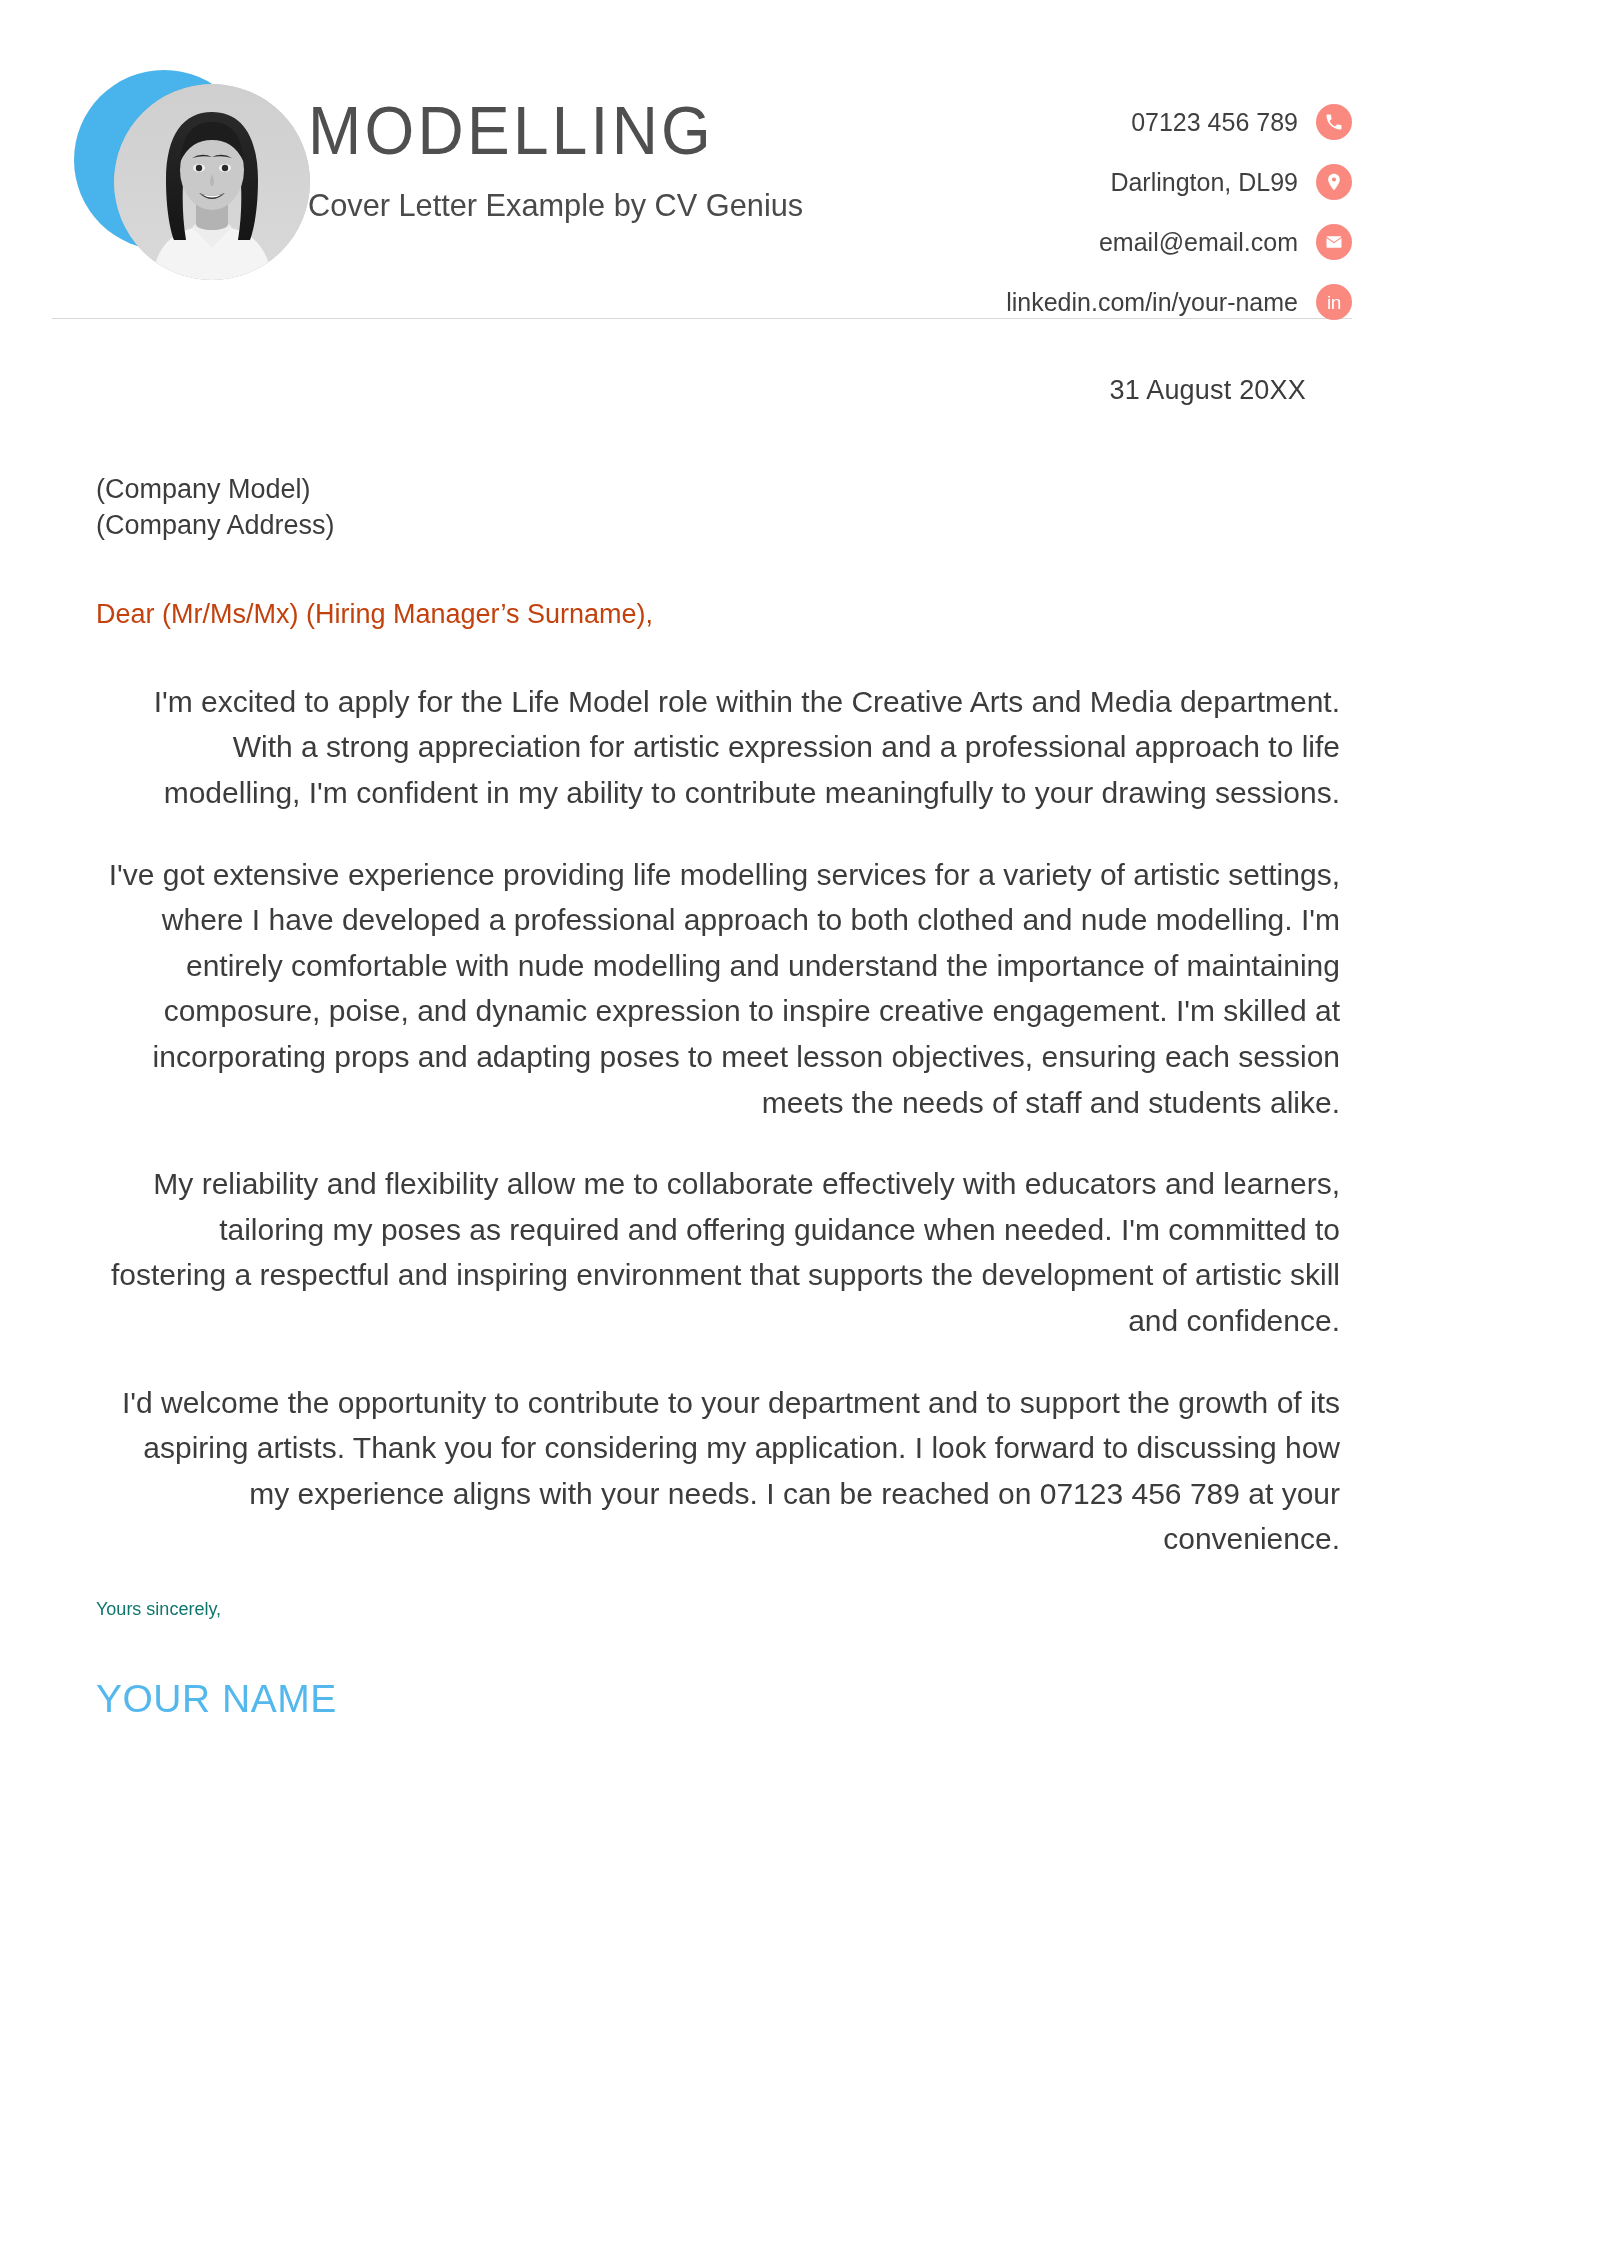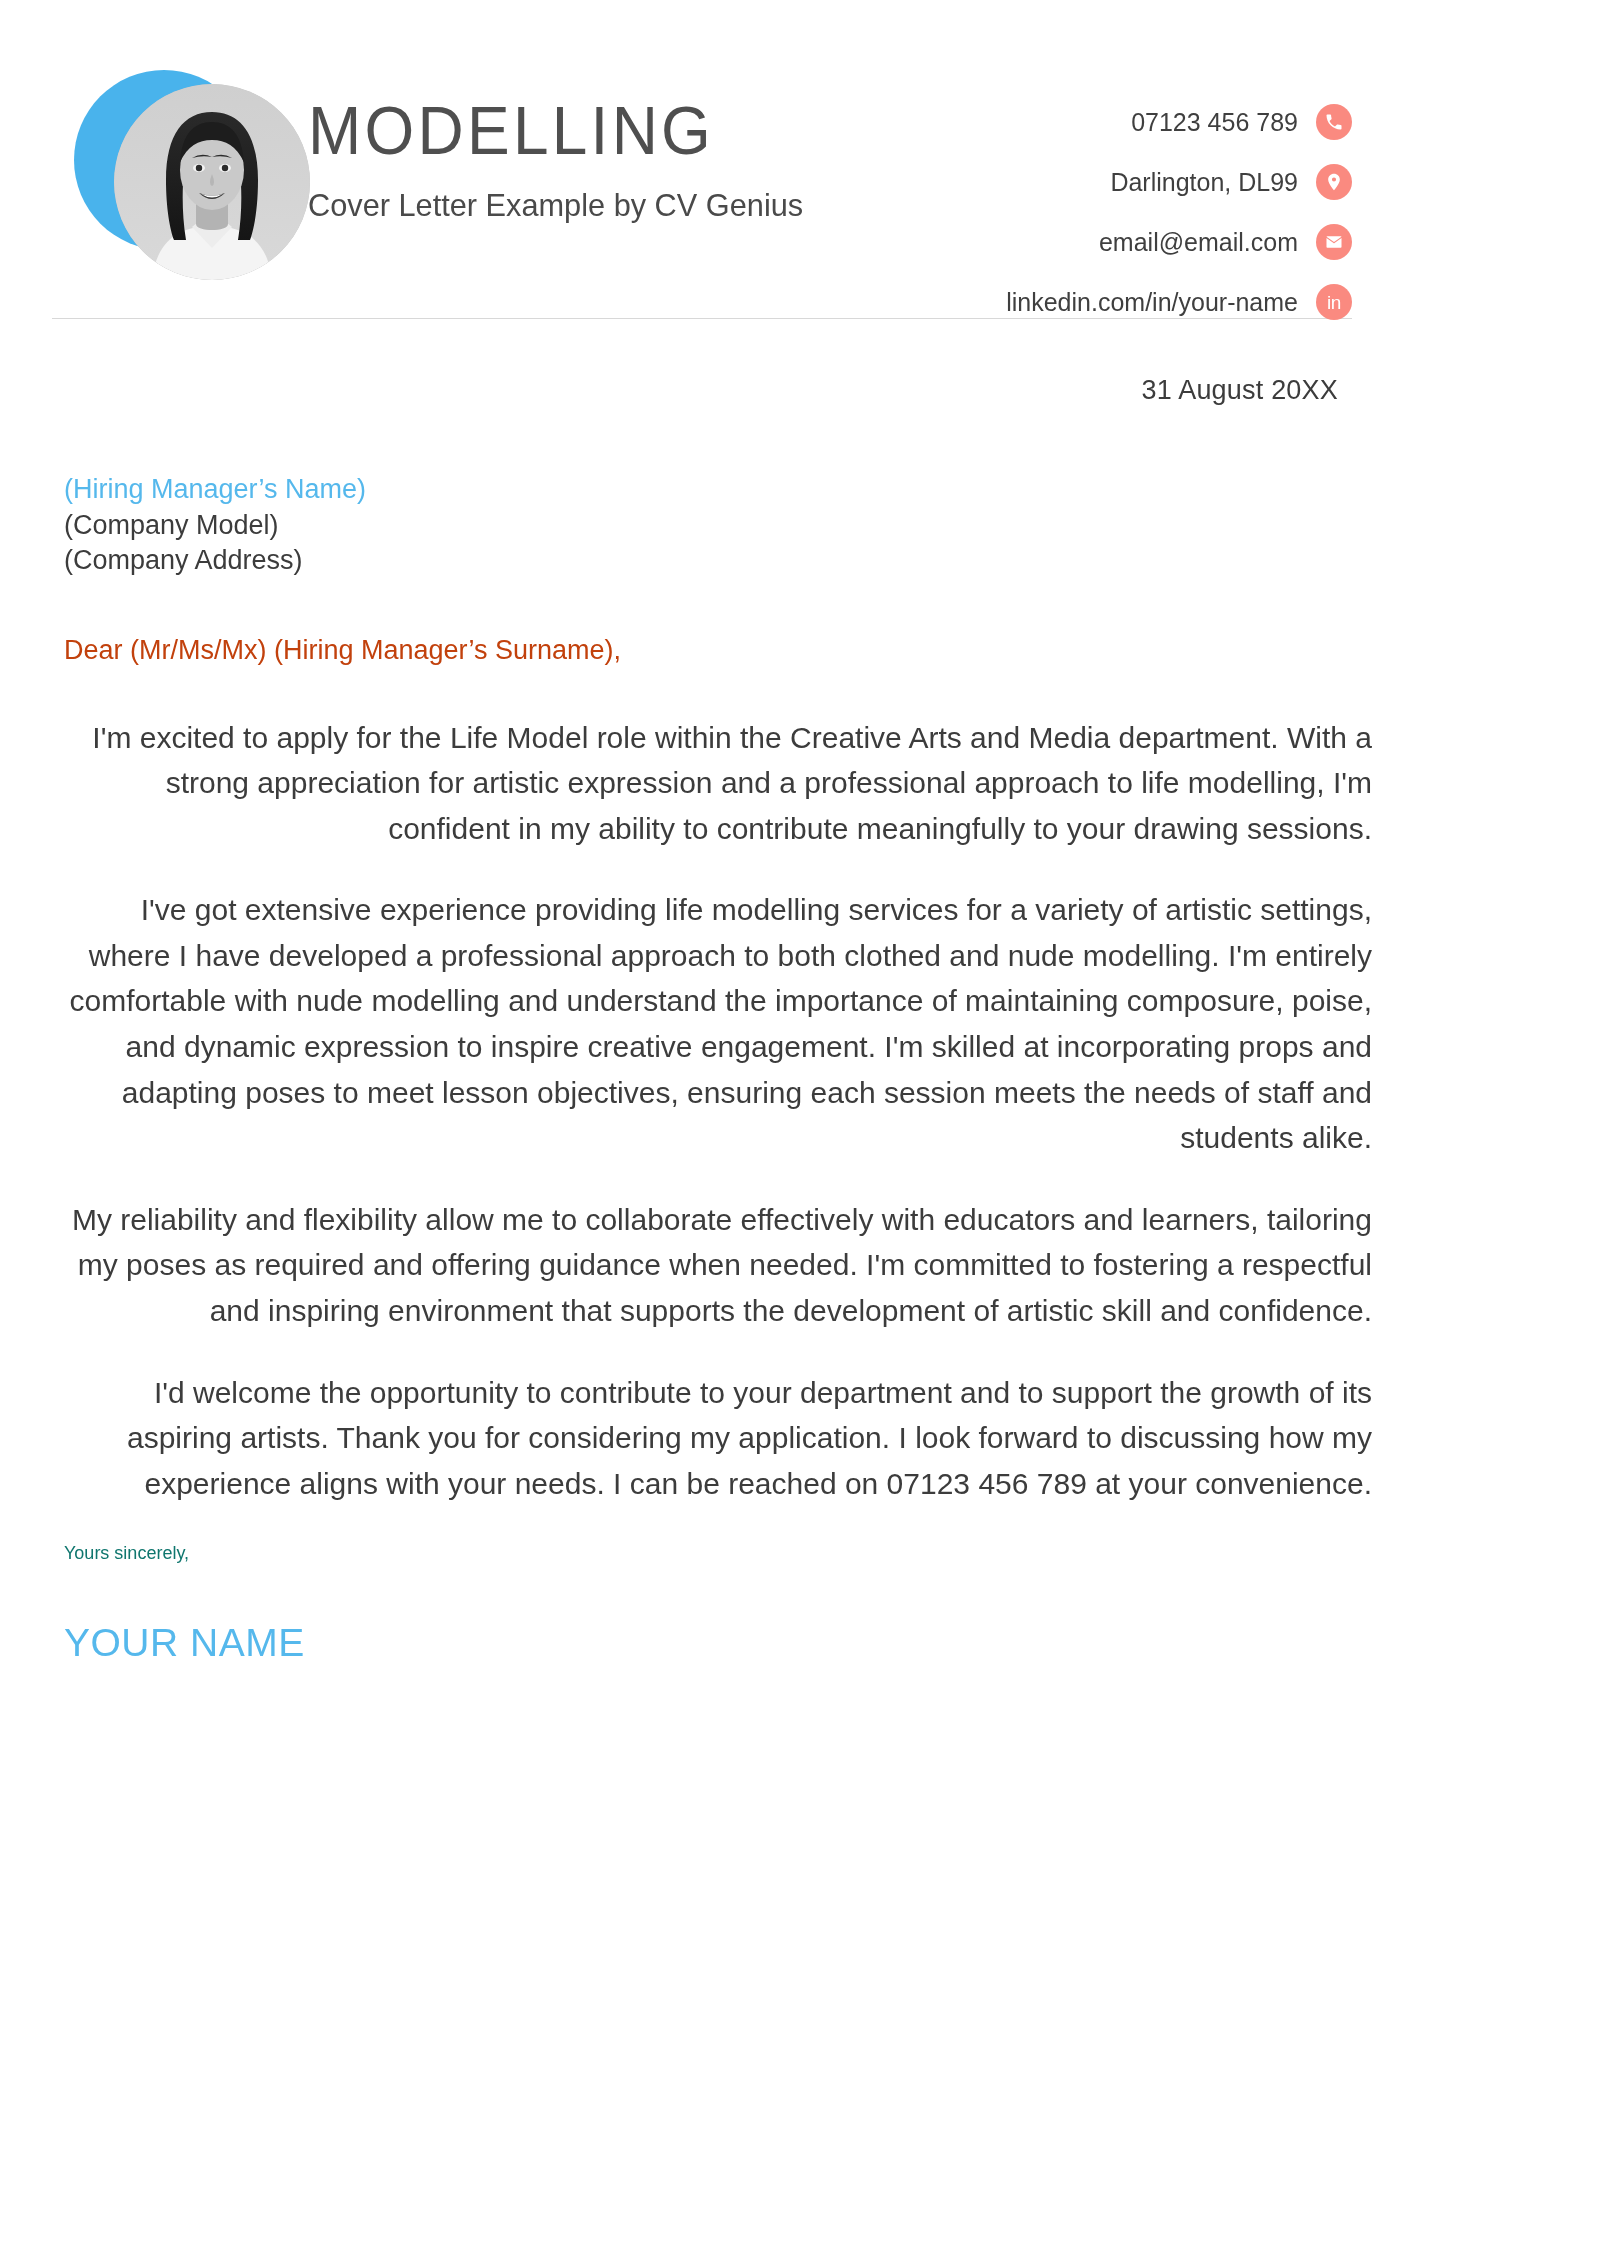--- a/index.html
+++ b/index.html
@@ -117,21 +117,21 @@
   }
 
   .divider {
     margin:0 52px;
     height:1px;
     background:#d8d8d8;
   }
 
   
   .letter {
-    padding:0 20px;
+    padding:0 52px;
   }
   .date-line {
     text-align:right;
     font-size:27px;
     color:#3c3c3c;
     padding-top:56px;
     padding-right:46px;
     letter-spacing:0.2px;
   }
   .recipient {
@@ -283,21 +283,20 @@
     </div>
   </div>
 
   <div class="divider"></div>
 
   <div class="letter">
 
     <div class="date-line">31 August 20XX</div>
 
     <div class="recipient">
-      <div class="accent">(Hiring Manager’s Name)</div>
       <div>(Company Model)</div>
       <div>(Company Address)</div>
     </div>
 
     <div class="salutation">Dear (Mr/Ms/Mx) (Hiring Manager’s Surname),</div>
 
     <div class="paragraphs">
       <p>I'm excited to apply for the Life Model role within the Creative Arts and Media department. With a strong appreciation for artistic expression and a professional approach to life modelling, I'm confident in my ability to contribute meaningfully to your drawing sessions.</p>
       <p>I've got extensive experience providing life modelling services for a variety of artistic settings, where I have developed a professional approach to both clothed and nude modelling. I'm entirely comfortable with nude modelling and understand the importance of maintaining composure, poise, and dynamic expression to inspire creative engagement. I'm skilled at incorporating props and adapting poses to meet lesson objectives, ensuring each session meets the needs of staff and students alike.</p>
       <p>My reliability and flexibility allow me to collaborate effectively with educators and learners, tailoring my poses as required and offering guidance when needed. I'm committed to fostering a respectful and inspiring environment that supports the development of artistic skill and confidence.</p>

